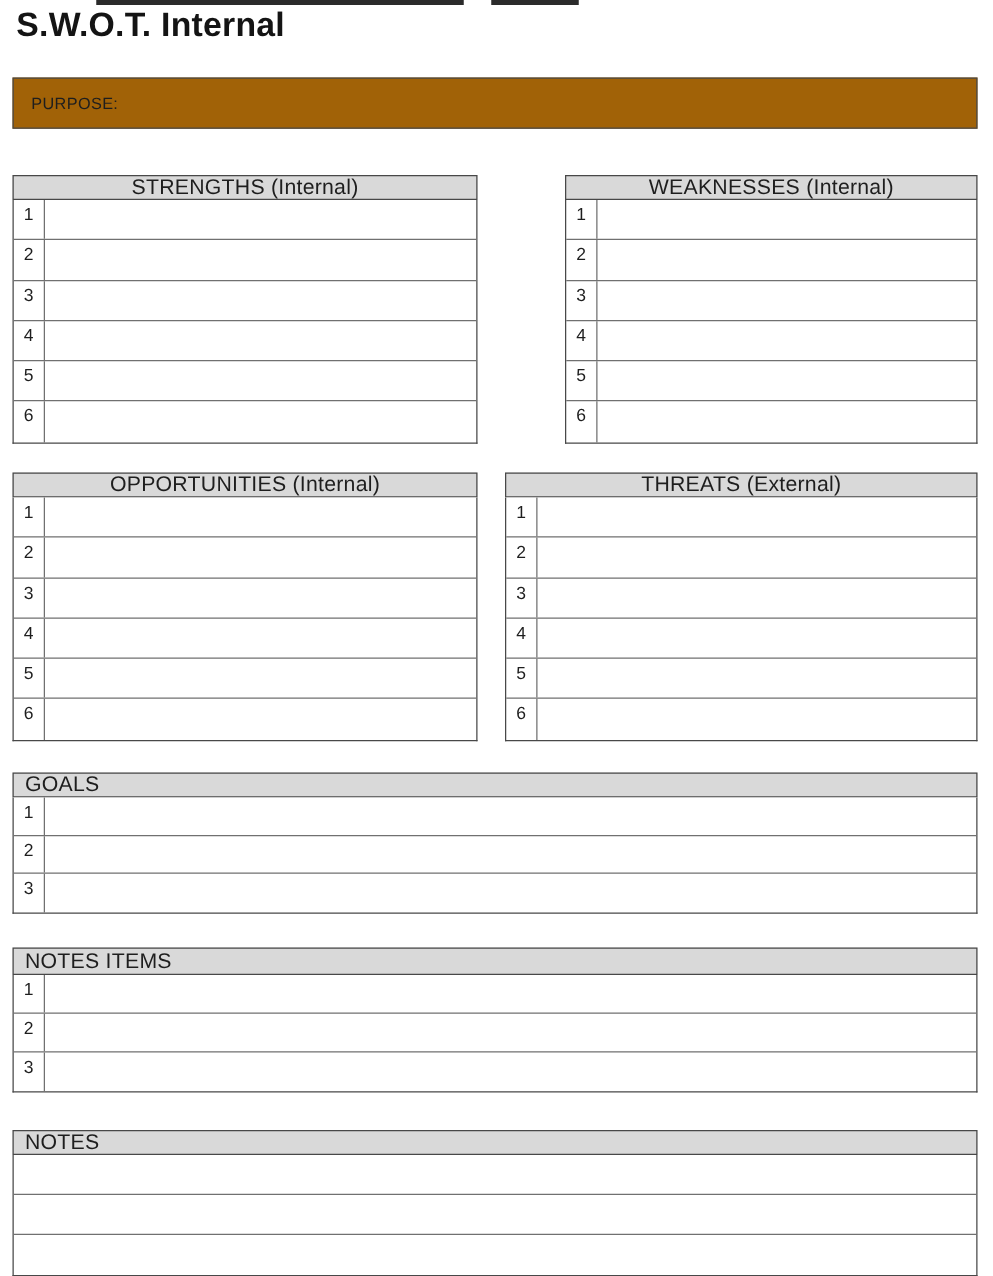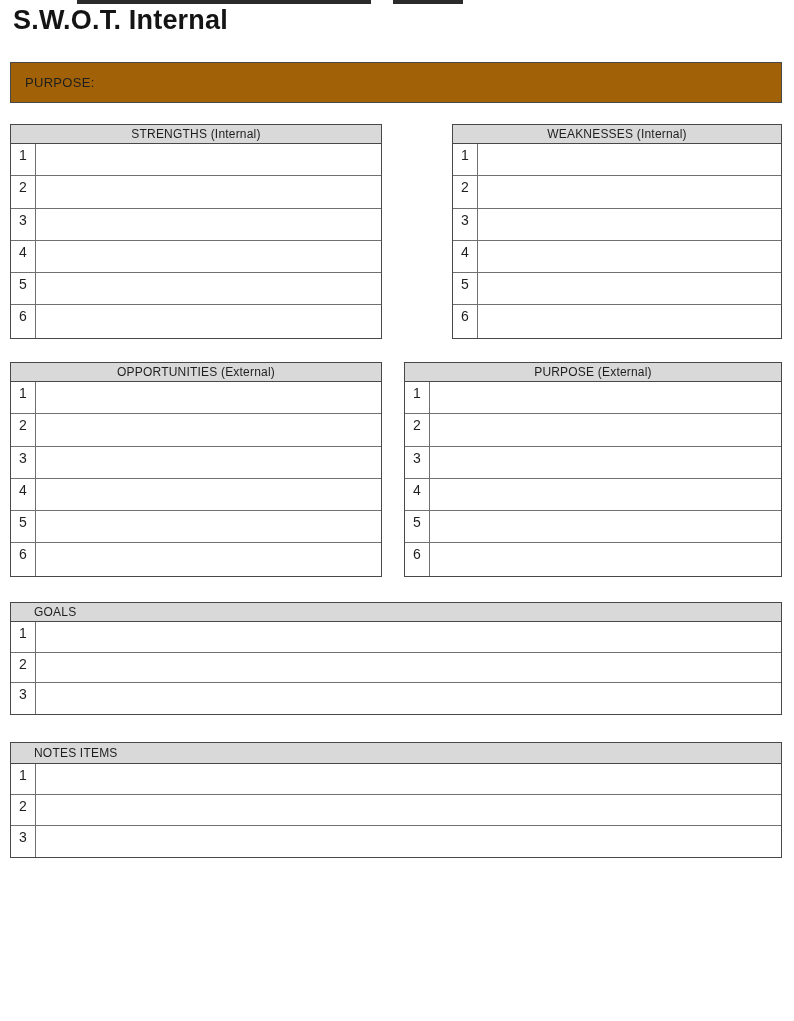--- a/index.html
+++ b/index.html
@@ -52,27 +52,28 @@
     position: absolute;
     left: 85px; top: 12px; right: 8px; bottom: 4px;
     font-size: 13px;
   }
 
   .tbl { position: absolute; }
   .hdr {
     height: 20px;
     background: var(--hbg);
     border: 1.5px solid var(--bdark);
-    font-size: 12px;
+    font-size: 17px;
     display: flex;
     align-items: center;
     letter-spacing: 0.2px;
+    margin-top: 16px;
   }
   .hdr.center { justify-content: center; }
-  .hdr.left   { padding-left: 23px; }
+  .hdr.left   { padding-left: 9px; }
   .tbody {
     border: 1.5px solid var(--bdark);
     border-top: none;
     background: #fff;
   }
   .row { display: flex; border-bottom: 1px solid var(--blight); }
   .tbody .row:last-child { border-bottom: none; }
   .num {
     flex: 0 0 25px;
     width: 25px;
@@ -170,21 +171,21 @@
         <div class="cell"></div>
       </div>
       <div class="row">
         <div class="num">6</div>
         <div class="cell"></div>
       </div>
     </div>
   </section>
 
   <section class="tbl q" id="q-opportunities">
-    <div class="hdr center">OPPORTUNITIES (External)</div>
+    <div class="hdr center">OPPORTUNITIES (Internal)</div>
     <div class="tbody">
       <div class="row">
         <div class="num">1</div>
         <div class="cell"></div>
       </div>
       <div class="row">
         <div class="num">2</div>
         <div class="cell"></div>
       </div>
       <div class="row">
@@ -200,21 +201,21 @@
         <div class="cell"></div>
       </div>
       <div class="row">
         <div class="num">6</div>
         <div class="cell"></div>
       </div>
     </div>
   </section>
 
   <section class="tbl q" id="q-threats">
-    <div class="hdr center">PURPOSE (External)</div>
+    <div class="hdr center">THREATS (External)</div>
     <div class="tbody">
       <div class="row">
         <div class="num">1</div>
         <div class="cell"></div>
       </div>
       <div class="row">
         <div class="num">2</div>
         <div class="cell"></div>
       </div>
       <div class="row">
@@ -265,14 +266,22 @@
         <div class="num">2</div>
         <div class="cell"></div>
       </div>
       <div class="row">
         <div class="num">3</div>
         <div class="cell"></div>
       </div>
     </div>
   </section>
 
+  <section class="tbl" id="notes">
+    <div class="hdr left">NOTES</div>
+    <div class="tbody">
+      <div class="nrow"></div>
+      <div class="nrow"></div>
+      <div class="nrow"></div>
+    </div>
+  </section>
 
 </div>
 
 </body></html>

